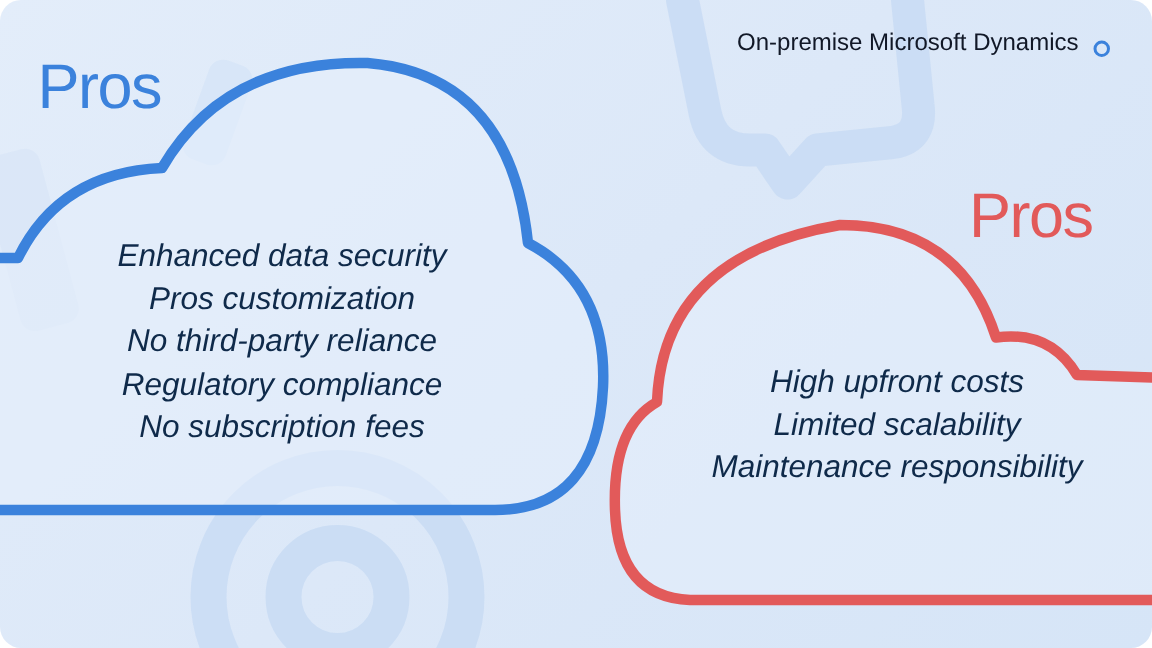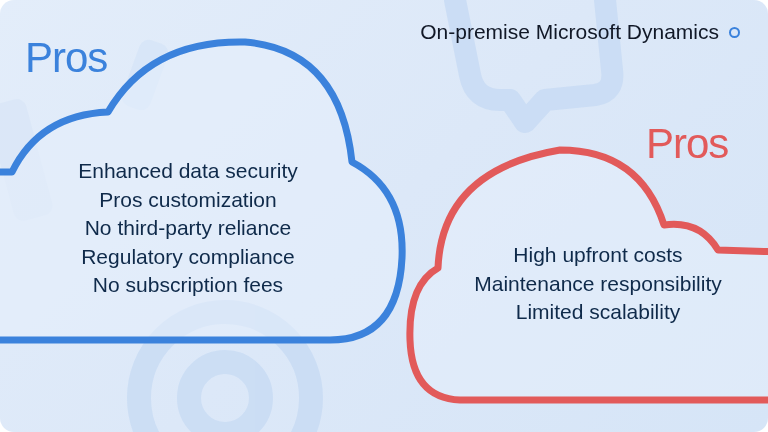--- a/index.html
+++ b/index.html
@@ -11,22 +11,22 @@
     .slide {
       position: relative;
       width: 768px; height: 432px;
       border-radius: 14px;
       overflow: hidden;
       background: linear-gradient(135deg, #e3edfa 0%, #dce8f8 50%, #d6e5f7 100%);
     }
     .bg-svg { position: absolute; left: 0; top: 0; }
     .header {
       position: absolute; top: 20px; right: 28px;
-      display: flex; align-items: center; gap: 10px;
-      font-size: 21px; color: #111827;
+      display: flex; align-items: flex-end; gap: 10px;
+      font-size: 16px; color: #111827;
     }
     .dot {
       width: 7px; height: 7px; border-radius: 50%;
       border: 2px solid #3b82dc;
     }
     .heading {
       position: absolute;
       font-size: 42px; font-weight: normal;
       letter-spacing: -1px;
     }
@@ -34,21 +34,21 @@
     .cons-heading { left: 646px; top: 120px; color: #e25a5a; }
     .list {
       position: absolute;
       text-align: center;
       color: #0f2a4a;
       font-size: 21px;
       line-height: 28.5px;
     }
     .pros-list { left: 30px; top: 157px; width: 316px; }
     .cons-list { left: 450px; top: 241px; width: 296px; }
-    .list-item { display: block; white-space: nowrap; }
+    .list-item { display: block; white-space: nowrap; font-style: italic; }
   </style>
 </head>
 <body>
 
 <div class="slide">
   <svg class="bg-svg" width="768" height="432" viewBox="0 0 768 432">
 
     <path d="M455 0 L470 75 Q475 100 500 100 L510 100 L525 122 L545 100 L595 95 Q615 92 612 70 L605 0" fill="none" stroke="#c9dcf4" stroke-width="22" stroke-linejoin="round" stroke-linecap="round" opacity="0.9"></path>
 
     <g opacity="0.85">
@@ -75,16 +75,16 @@
   <div class="list pros-list">
     <span class="list-item">Enhanced data security</span>
     <span class="list-item">Pros customization</span>
     <span class="list-item">No third-party reliance</span>
     <span class="list-item">Regulatory compliance</span>
     <span class="list-item">No subscription fees</span>
   </div>
 
   <div class="list cons-list">
     <span class="list-item">High upfront costs</span>
+    <span class="list-item">Limited scalability</span>
     <span class="list-item">Maintenance responsibility</span>
-    <span class="list-item">Limited scalability</span>
   </div>
 </div>
 
 </body></html>

